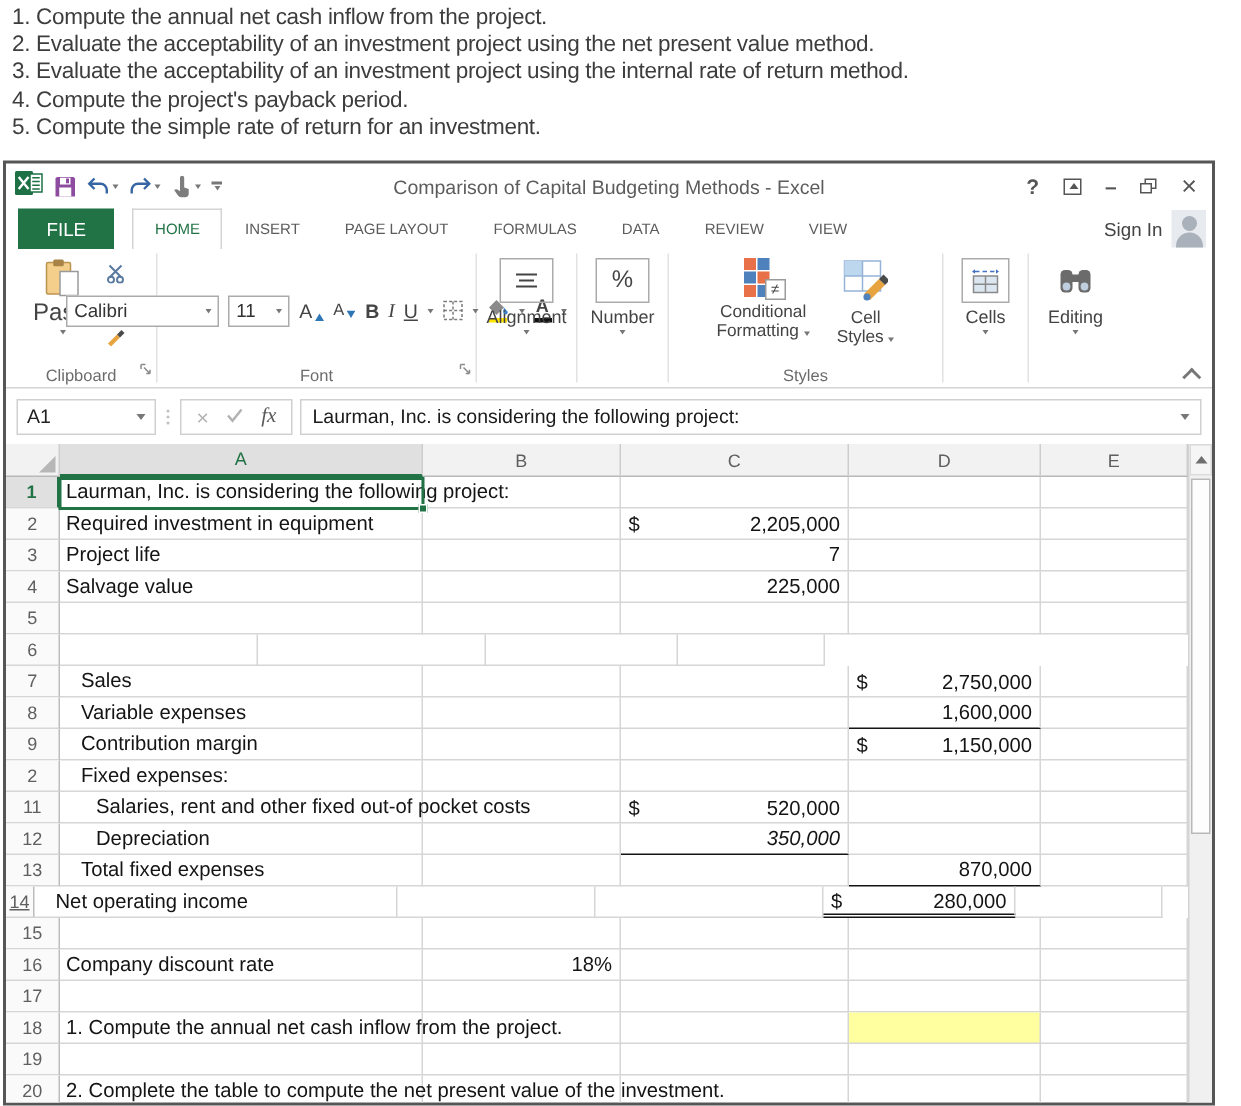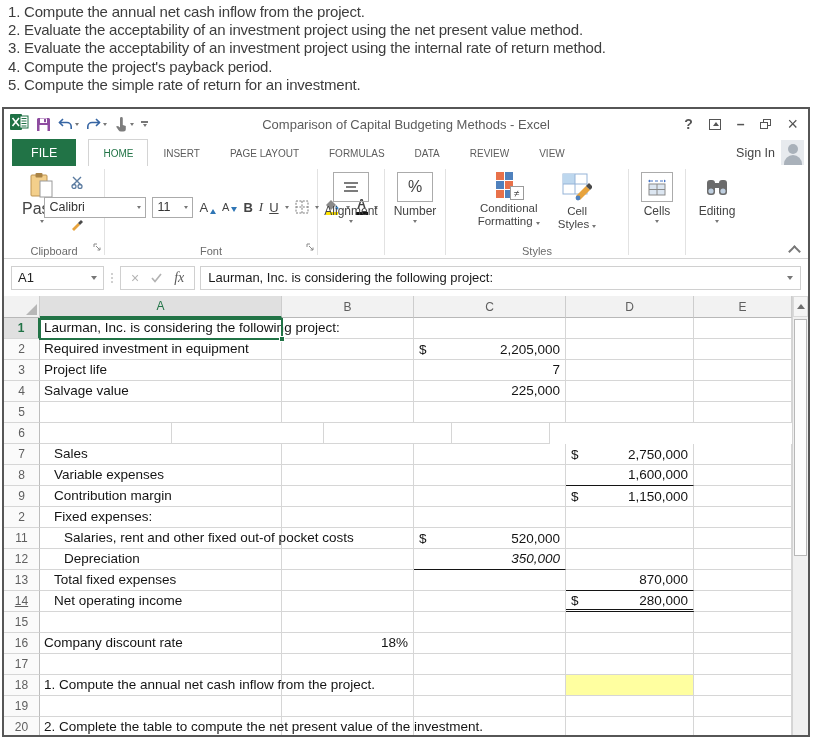--- a/index.html
+++ b/index.html
@@ -557,21 +557,21 @@
           <div class="cell gut" style="width: 36px;">13</div>
           <div class="cell" style="width: 242px;">
             <span class="spill" style="padding-left: 14px;">Total fixed expenses</span>
           </div>
           <div class="cell" style="width: 132px;"></div>
           <div class="cell" style="width: 152px;"></div>
           <div class="cell num bsingle" style="width: 128px;">870,000</div>
           <div class="cell" style="width: 98px;"></div>
         </div>
         <div class="row">
-          <div class="cell gut" style="width: 36px; text-decoration: underline;">14</div>
+          <div class="cell gut" style="width: 19px; text-decoration: underline;">14</div>
           <div class="cell" style="width: 242px;">
             <span class="spill" style="padding-left: 14px;">Net operating income</span>
           </div>
           <div class="cell" style="width: 132px;"></div>
           <div class="cell" style="width: 152px;"></div>
           <div class="cell acct bdouble" style="width: 128px;">
             <span>$</span>
             <span>280,000</span>
           </div>
           <div class="cell" style="width: 98px;"></div>

